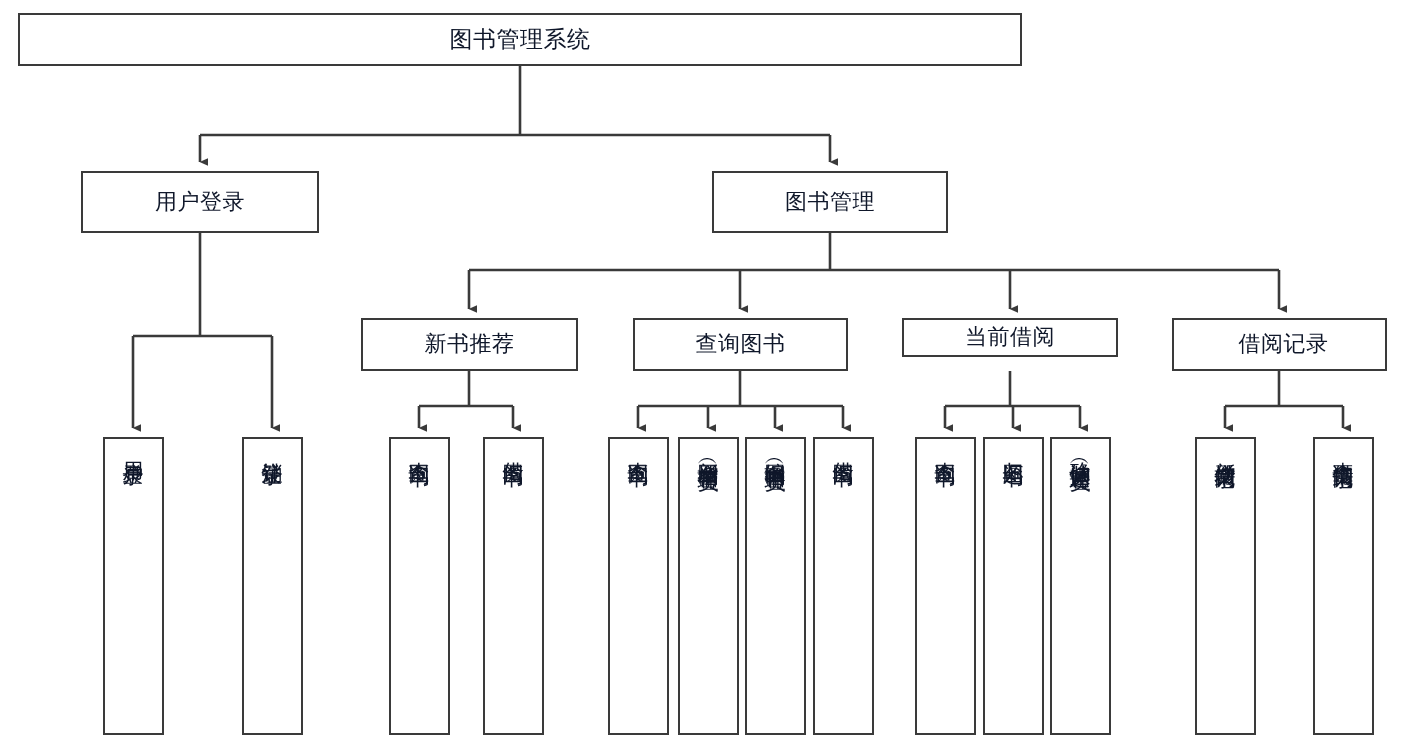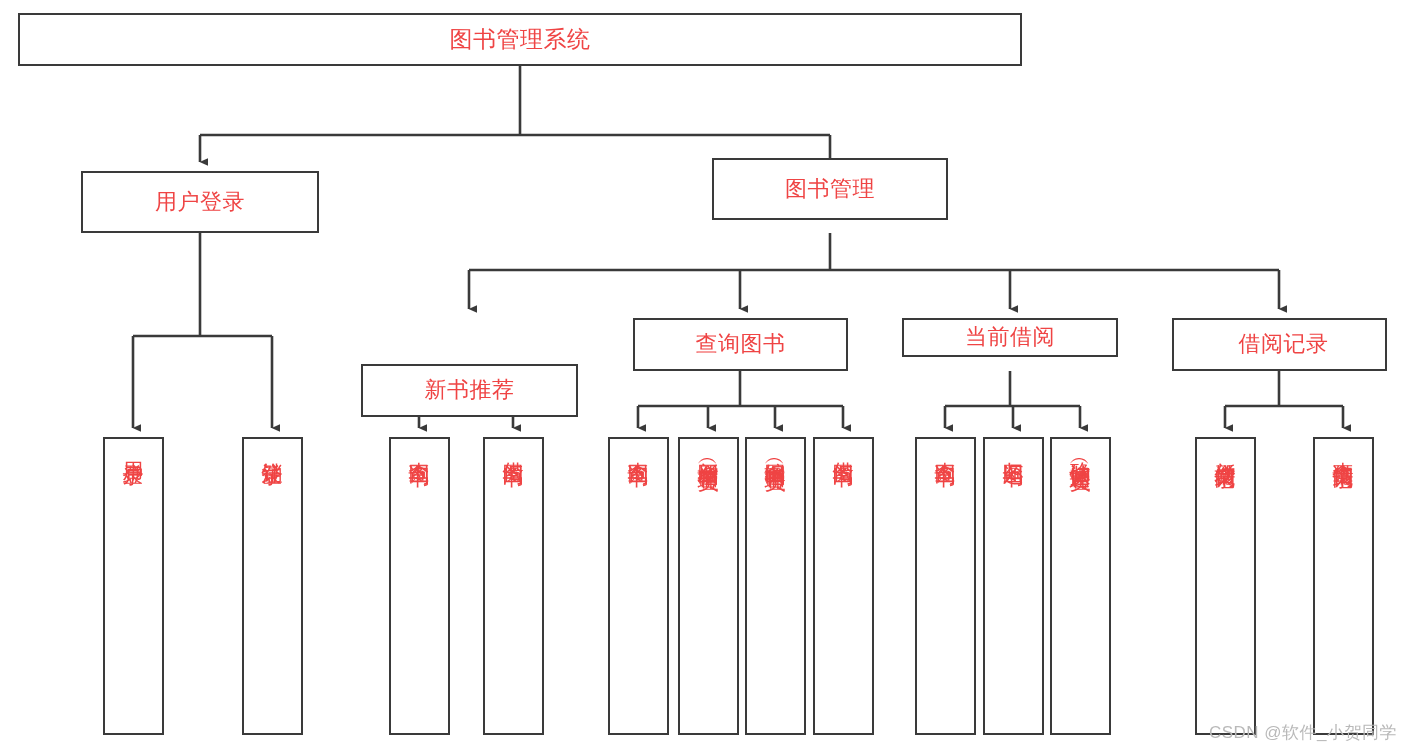--- a/index.html
+++ b/index.html
@@ -31,21 +31,21 @@
     position: absolute;
     box-sizing: border-box;
     background: #ffffff;
     border: 2.5px solid #3a3a3a;
     display: flex;
     align-items: center;
     justify-content: center;
     overflow: hidden;
   }
   .node-label {
-    color: #ef4444;
+    color: #0f172a;
     line-height: 1.12;
     white-space: pre-line;
     letter-spacing: 0.5px;
   }
   .node.horizontal .node-label {
     font-size: 22px;
   }
   .node.root .node-label {
     font-size: 23px;
   }
@@ -122,24 +122,24 @@
       </g>
   </svg>
 
   <div id="node-layer">
       <div class="node horizontal root" style="left: 18px; top: 13px; width: 1004px; height: 53px;">
         <span class="node-label">图书管理系统</span>
       </div>
       <div class="node horizontal" style="left: 81px; top: 171px; width: 238px; height: 62px;">
         <span class="node-label">用户登录</span>
       </div>
-      <div class="node horizontal" style="left: 712px; top: 158px; width: 236px; height: 62px;">
+      <div class="node horizontal" style="left: 712px; top: 171px; width: 236px; height: 62px;">
         <span class="node-label">图书管理</span>
       </div>
-      <div class="node horizontal" style="left: 361px; top: 318px; width: 217px; height: 53px; margin-top: 46px;">
+      <div class="node horizontal" style="left: 361px; top: 318px; width: 217px; height: 53px;">
         <span class="node-label">新书推荐</span>
       </div>
       <div class="node horizontal" style="left: 633px; top: 318px; width: 215px; height: 53px;">
         <span class="node-label">查询图书</span>
       </div>
       <div class="node horizontal" style="left: 902px; top: 318px; width: 216px; height: 39px;">
         <span class="node-label">当前借阅</span>
       </div>
       <div class="node horizontal" style="left: 1172px; top: 318px; width: 215px; height: 53px; padding-left: 8px;">
         <span class="node-label">借阅记录</span>
@@ -178,15 +178,14 @@
         <span class="node-label">确认归还（管理员）</span>
       </div>
       <div class="node vertical" style="left: 1195px; top: 437px; width: 61px; height: 298px;">
         <span class="node-label">新增借阅记录</span>
       </div>
       <div class="node vertical" style="left: 1313px; top: 437px; width: 61px; height: 298px;">
         <span class="node-label">查询借阅记录</span>
       </div>
     </div>
 
-  <div id="watermark">CSDN @软件_小贺同学</div>
 
 </div>
 
 </body></html>

